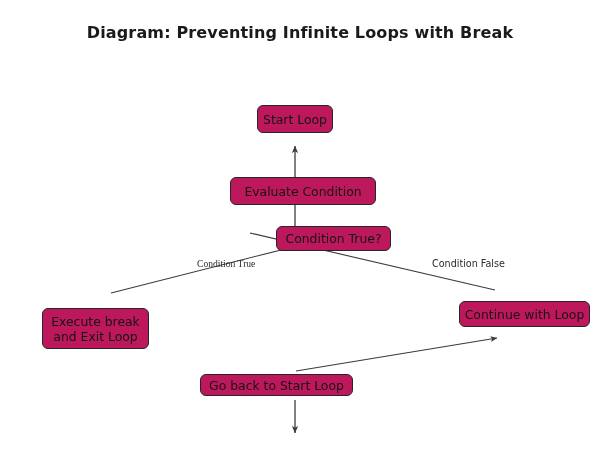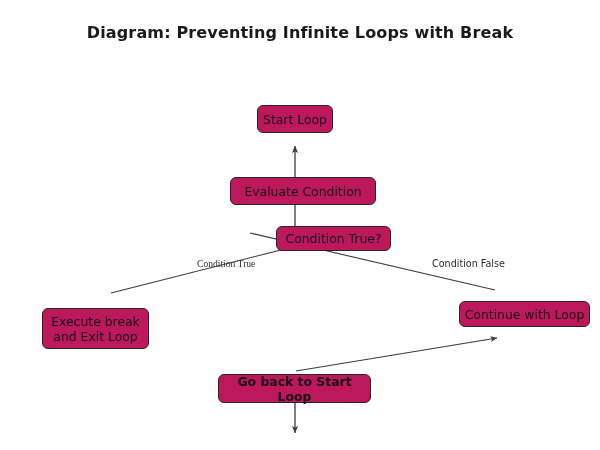--- a/index.html
+++ b/index.html
@@ -97,19 +97,19 @@
 
   <div class="node" style="left:230px; top:177px; width:146px; height:28px;">Evaluate Condition</div>
 
   <div class="node" style="left:244px; top:226px; width:115px; height:25px;margin-left:32px;">Condition True?</div>
 
   <div class="node" style="left:42px; top:308px; width:107px; height:41px;">Execute break
 and Exit Loop</div>
 
   <div class="node" style="left:432px; top:301px; width:131px; height:26px;margin-left:27px;">Continue with Loop</div>
 
-  <div class="node" style="left:218px; top:374px; width:153px; height:29px;font-weight:bold;">Go back to Start Loop</div>
+  <div class="node" style="left:200px; top:374px; width:153px; height:22px;">Go back to Start Loop</div>
 
   <div class="edge-label" style="left:197px; top:258px;font-family:Liberation Serif, serif;">Condition True</div>
 
   <div class="edge-label" style="left:432px; top:258px;">Condition False</div>
 
 </div>
 
 </body></html>

